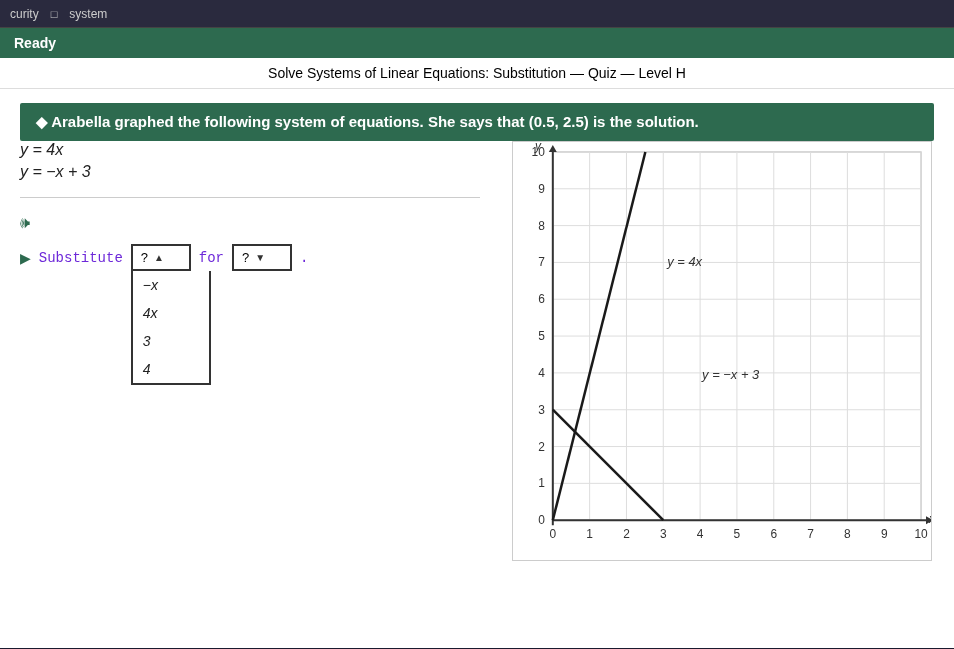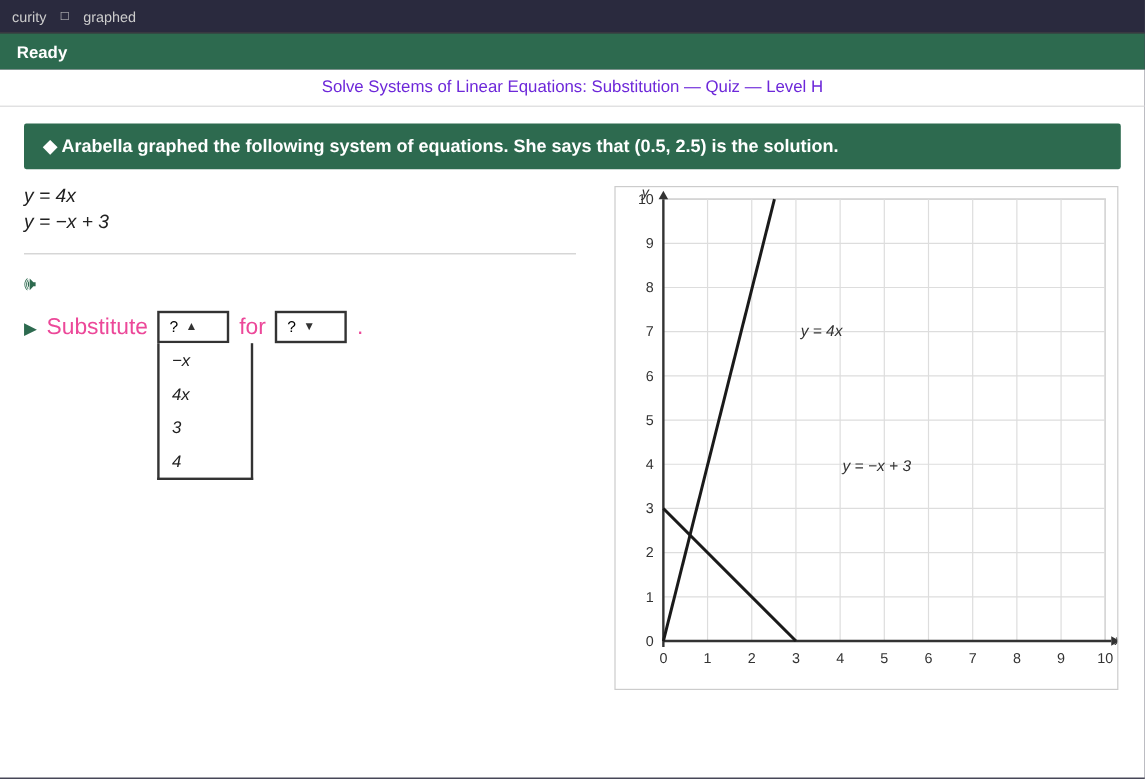--- a/index.html
+++ b/index.html
@@ -52,39 +52,38 @@
     
     .quiz-title-bar {
       background: #fff;
       text-align: center;
       padding: 6px 0;
       border-bottom: 1px solid #ddd;
     }
     .quiz-title-text {
       font-size: 14px;
       font-weight: 500;
-      color: #6d28d9;
+      color: #000000;
     }
 
     
     .main-content {
       background: #fff;
       padding: 14px 20px;
       height: calc(649px - 28px - 30px - 32px);
       overflow: hidden;
     }
 
     
     .question-header {
       background: #2d6a4f;
       color: #fff;
       font-size: 15px;
       font-weight: bold;
       padding: 10px 16px;
-      margin-bottom: 14px;
       border-radius: 2px;
     }
 
     
     .content-area {
       display: flex;
       gap: 32px;
     }
 
     
@@ -131,22 +130,23 @@
       display: flex;
       align-items: center;
       gap: 8px;
       margin-bottom: 10px;
     }
     .speaker-icon-small {
       color: #2d6a4f;
       font-size: 14px;
     }
     .sub-label {
-      font-size: 19px;
-      color: #ec4899;
+      font-size: 14px;
+      color: #6d28d9;
+      font-family: Liberation Mono, monospace;
     }
 
     
     .dropdown-container {
       position: relative;
       display: inline-block;
     }
     .dropdown-btn {
       display: flex;
       align-items: center;
@@ -200,21 +200,21 @@
 
     
   </style>
 </head>
 <body>
 
 <div class="top-bar">
   <div class="top-bar-left">
     <span class="top-bar-text">curity</span>
     <span class="tab-icon">□</span>
-    <span class="top-bar-text">graphed</span>
+    <span class="top-bar-text">system</span>
   </div>
 </div>
 
 <div class="status-bar">
   <span class="status-ready">Ready</span>
 </div>
 
 <div class="quiz-title-bar">
   <span class="quiz-title-text">Solve Systems of Linear Equations: Substitution — Quiz — Level H</span>
 </div>

